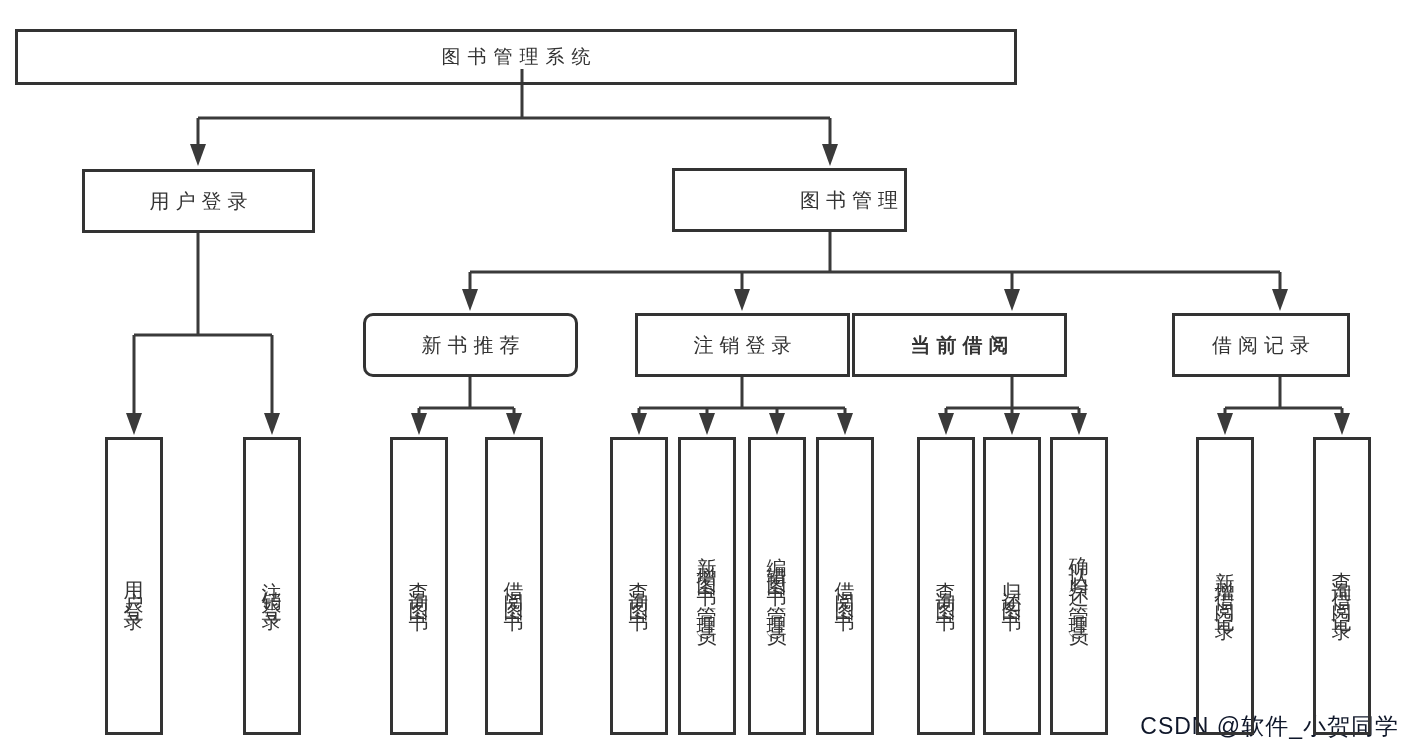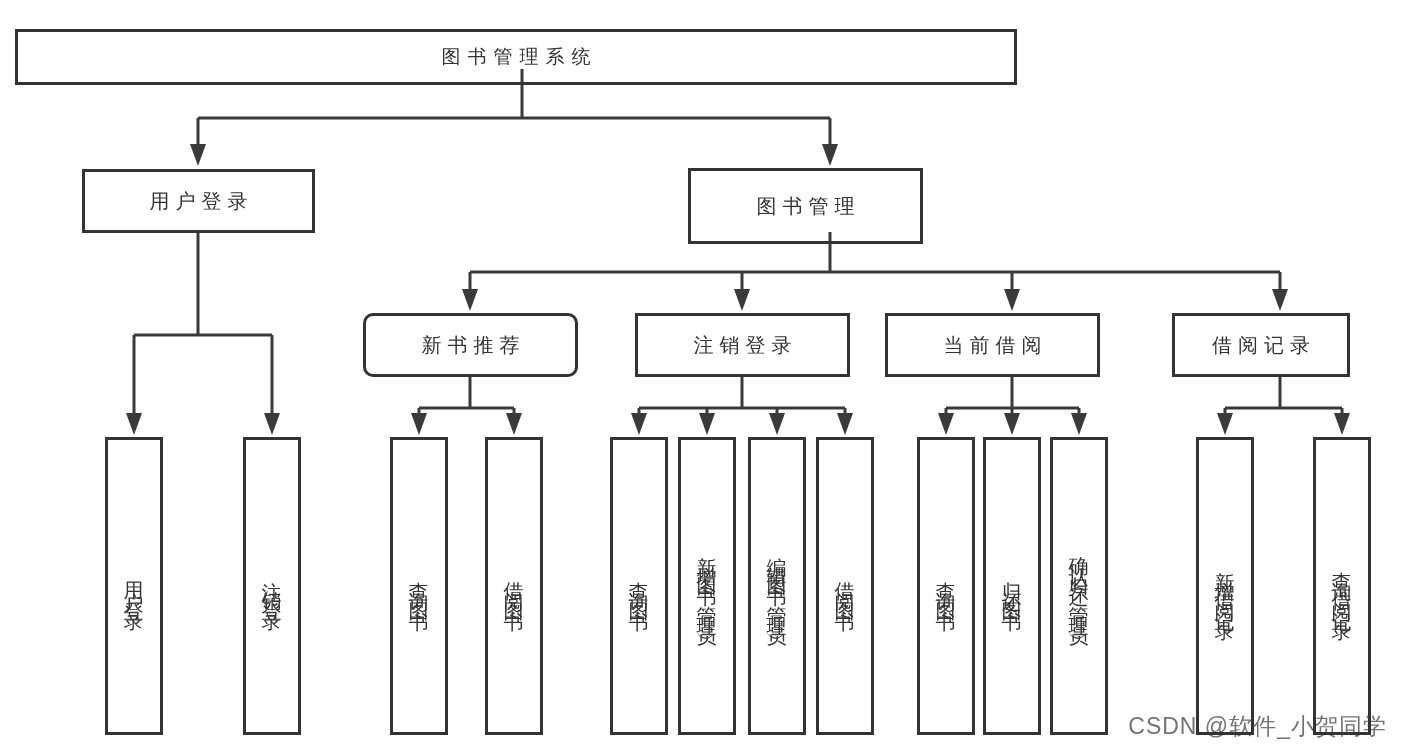--- a/index.html
+++ b/index.html
@@ -38,37 +38,37 @@
     writing-mode:vertical-rl;
     text-orientation:mixed;
     font-size:20px;
     line-height:1.0;
     letter-spacing:10px;
     white-space:nowrap;
   }
   
   .n-root{left:15px;top:13px;width:1002px;height:56px;margin-top:16px;}
   .n-user-login{left:82px;top:169px;width:233px;height:64px;}
-  .n-book-mgmt{left:688px;top:168px;width:235px;height:76px;}
+  .n-book-mgmt{left:672px;top:168px;width:235px;height:64px;justify-content:flex-end;}
   .n-sec{top:313px;width:215px;height:64px;}
   .n-sec0{left:363px;border-radius:10px;}
   .n-sec1{left:635px;}
-  .n-sec2{left:885px;}
+  .n-sec2{left:852px;font-weight:bold;}
   .n-sec3{left:1172px;width:178px;}
   .leaf{top:437px;width:58px;height:298px;}
   .lf0{left:105px;}  .lf1{left:243px;}
   .lf2{left:390px;}  .lf3{left:485px;}
   .lf4{left:610px;}  .lf5{left:678px;}  .lf6{left:748px;}  .lf7{left:816px;}
   .lf8{left:917px;}  .lf9{left:983px;}  .lf10{left:1050px;}
   .lf11{left:1196px;} .lf12{left:1313px;}
   #watermark{
     position:absolute;
-    right:18px;top:711px;
+    right:6px;top:711px;
     font-size:23px;
-    color:#737373;
+    color:#0f172a;
     letter-spacing:1px;
     z-index:1;
     white-space:nowrap;
   }
 </style>
 </head>
 <body>
 
 <div id="canvas">
 

